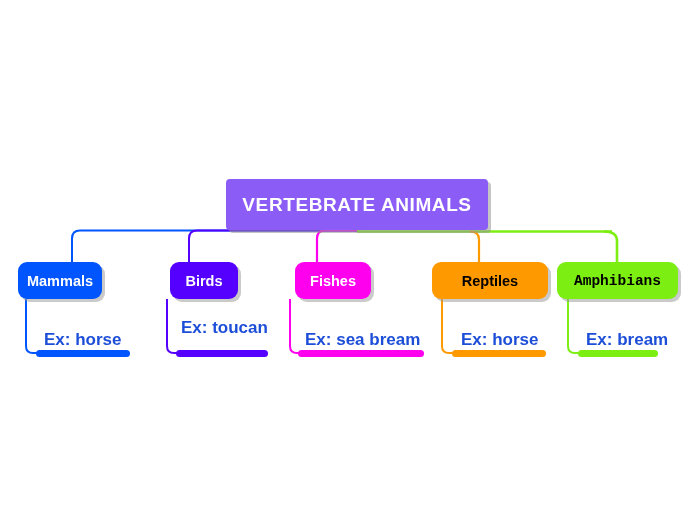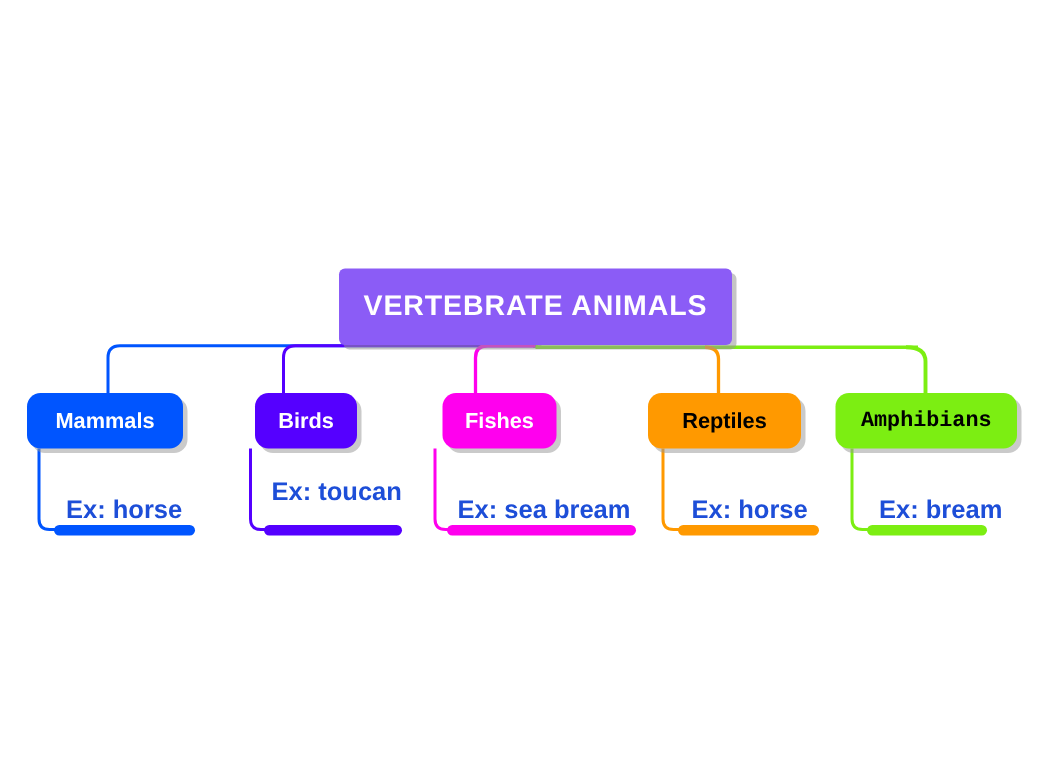--- a/index.html
+++ b/index.html
@@ -110,39 +110,39 @@
     <path d="M 167 299 L 167 346 Q 167 353 174 353 L 185 353" stroke="#5500FF" stroke-width="2" fill="none"></path>
     <path d="M 290 299 L 290 346 Q 290 353 297 353 L 308 353" stroke="#FF00EE" stroke-width="2" fill="none"></path>
     <path d="M 442 299 L 442 346 Q 442 353 449 353 L 460 353" stroke="#FF9900" stroke-width="2" fill="none"></path>
     <path d="M 568 299 L 568 346 Q 568 353 575 353 L 586 353" stroke="#7CEE12" stroke-width="2" fill="none"></path>
   </svg>
 
   <div class="root-node">
     <span class="root-label">VERTEBRATE ANIMALS</span>
   </div>
 
-  <div class="cat-node" style="left:18px; top:262px; width:104px; background:#0055FF;">
+  <div class="cat-node" style="left:18px; top:262px; width:84px; background:#0055FF;">
     <span class="cat-label" style="color:#ffffff;">Mammals</span>
   </div>
   <div class="example-text" style="left:44px; top:330px;">Ex: horse</div>
   <div class="example-bar" style="left:36px; top:350px; width:94px; background:#0055FF;"></div>
 
   <div class="cat-node" style="left:170px; top:262px; width:68px; background:#5500FF;">
     <span class="cat-label" style="color:#ffffff;">Birds</span>
   </div>
   <div class="example-text" style="left:181px; top:318px;">Ex: toucan</div>
   <div class="example-bar" style="left:176px; top:350px; width:92px; background:#5500FF;"></div>
 
   <div class="cat-node" style="left:295px; top:262px; width:76px; background:#FF00EE;">
     <span class="cat-label" style="color:#ffffff;">Fishes</span>
   </div>
   <div class="example-text" style="left:305px; top:330px;">Ex: sea bream</div>
   <div class="example-bar" style="left:298px; top:350px; width:126px; background:#FF00EE;"></div>
 
-  <div class="cat-node" style="left:432px; top:262px; width:102px; background:#FF9900;">
+  <div class="cat-node" style="left:432px; top:262px; width:116px; background:#FF9900;">
     <span class="cat-label" style="color:#000000;">Reptiles</span>
   </div>
   <div class="example-text" style="left:461px; top:330px;">Ex: horse</div>
   <div class="example-bar" style="left:452px; top:350px; width:94px; background:#FF9900;"></div>
 
   <div class="cat-node" style="left:557px; top:262px; width:121px; background:#7CEE12;">
     <span class="cat-label" style="color:#000000;font-family:Liberation Mono, monospace;">Amphibians</span>
   </div>
   <div class="example-text" style="left:586px; top:330px;">Ex: bream</div>
   <div class="example-bar" style="left:578px; top:350px; width:80px; background:#7CEE12;"></div>

